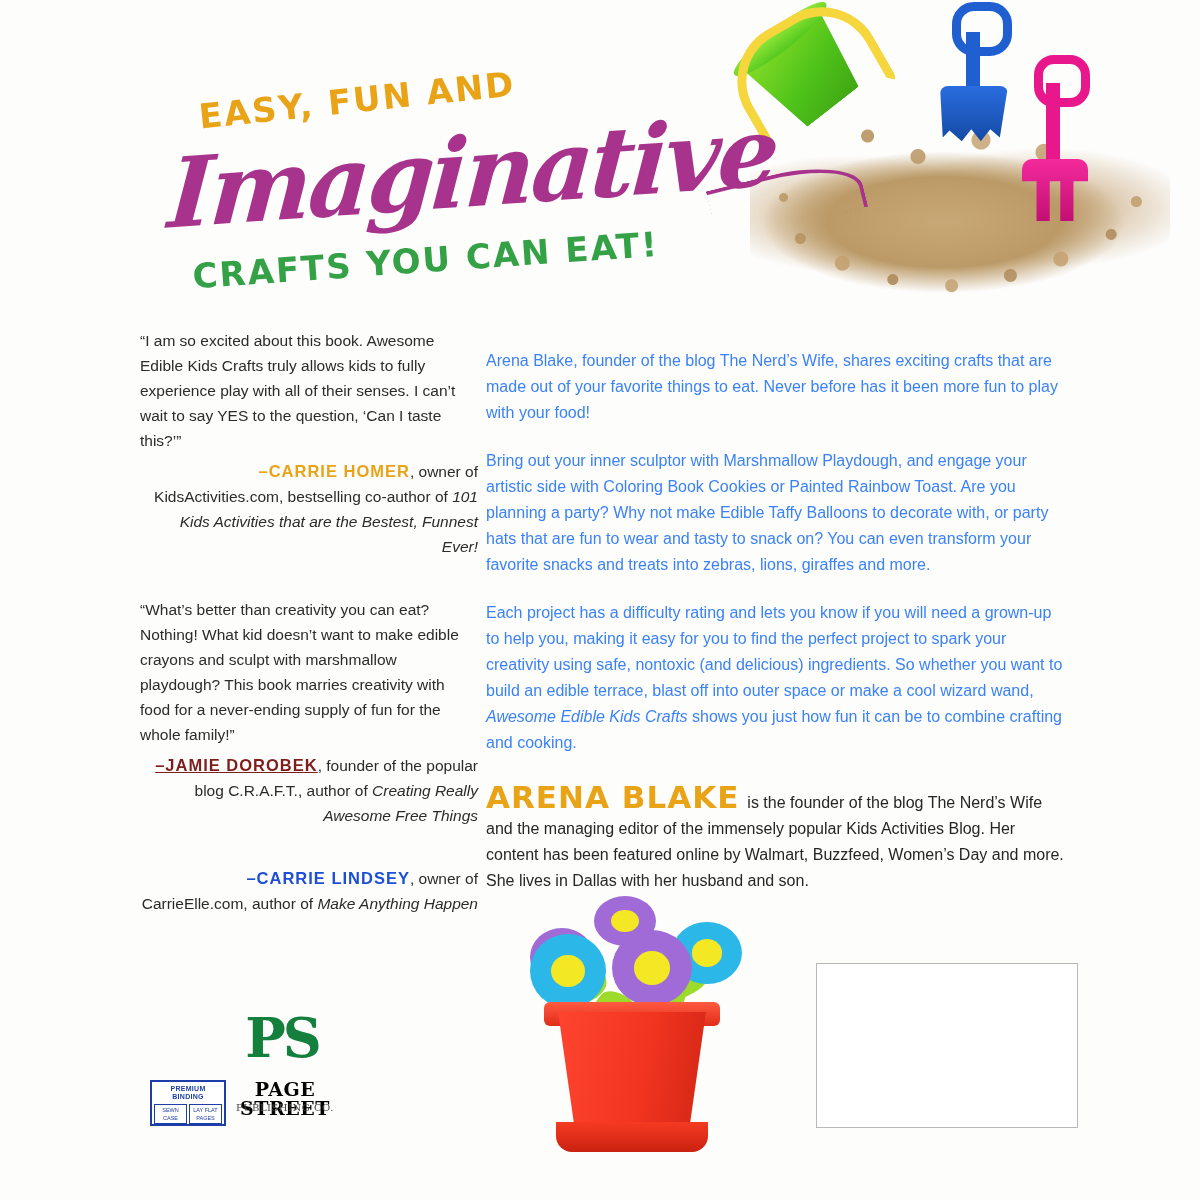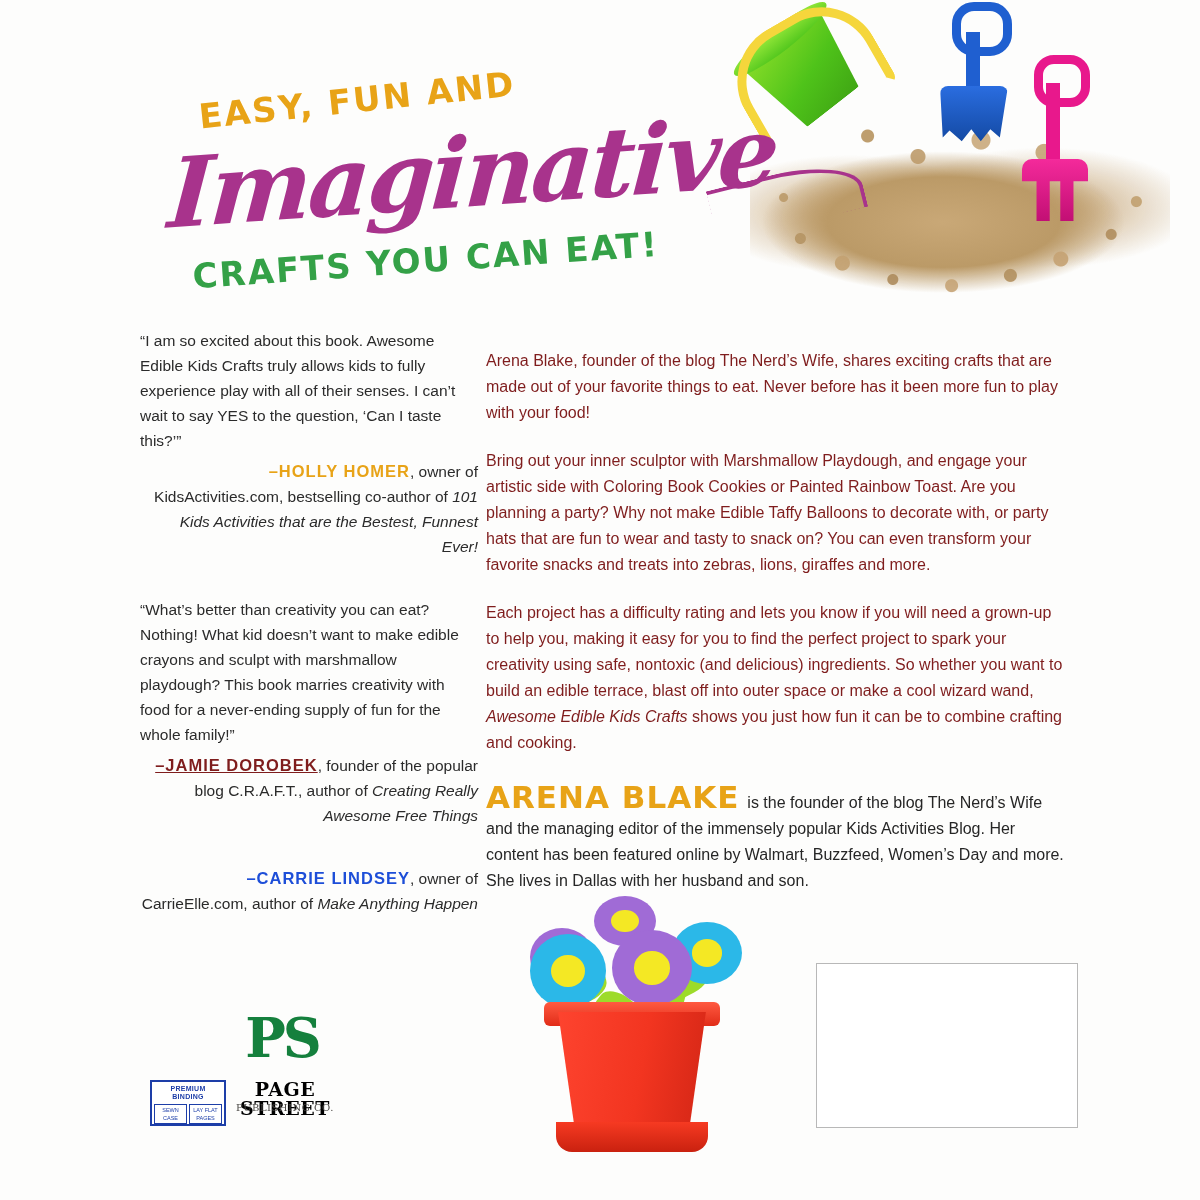--- a/index.html
+++ b/index.html
@@ -263,21 +263,21 @@
   }
   .who.gold  { color: #e8a317; }
   .who.green { color: #7f1d1d; text-decoration: underline; }
   .who.pink  { color: #1d4ed8; }
   .attrib em { font-style: italic; }
 
   .body-p {
     font-family: "Liberation Sans", sans-serif;
     font-size: 16px;
     line-height: 26px;
-    color: #7f1d1d;
+    color: #3b82f6;
     margin: 0 0 22px 0;
   }
   .body-p em { font-style: italic; }
 
   .bio {
     font-family: "Liberation Sans", sans-serif;
     font-size: 16px;
     line-height: 26px;
     color: #262626;
     margin-top: 28px;
@@ -475,21 +475,21 @@
     <div class="hl-bottom">CRAFTS YOU CAN EAT!</div>
   </div>
 
   <div class="col-left">
 
     <div>
       <div class="quote">
         <span>“I am so excited about this book. Awesome Edible Kids Crafts truly allows kids to fully experience play with all of their senses. I can’t wait to say YES to the question, ‘Can I taste this?’”</span>
       </div>
       <div class="attrib">
-        <span class="who gold">–HOLLY HOMER</span><span>, owner of KidsActivities.com, bestselling co-author of </span><em>101 Kids Activities that are the Bestest, Funnest Ever!</em>
+        <span class="who gold">–CARRIE HOMER</span><span>, owner of KidsActivities.com, bestselling co-author of </span><em>101 Kids Activities that are the Bestest, Funnest Ever!</em>
       </div>
     </div>
 
     <div>
       <div class="quote">
         <span>“What’s better than creativity you can eat? Nothing! What kid doesn’t want to make edible crayons and sculpt with marshmallow playdough? This book marries creativity with food for a never-ending supply of fun for the whole family!”</span>
       </div>
       <div class="attrib">
         <span class="who green">–JAMIE DOROBEK</span><span>, founder of the popular blog C.R.A.F.T., author of </span><em>Creating Really Awesome Free Things</em>
       </div>

